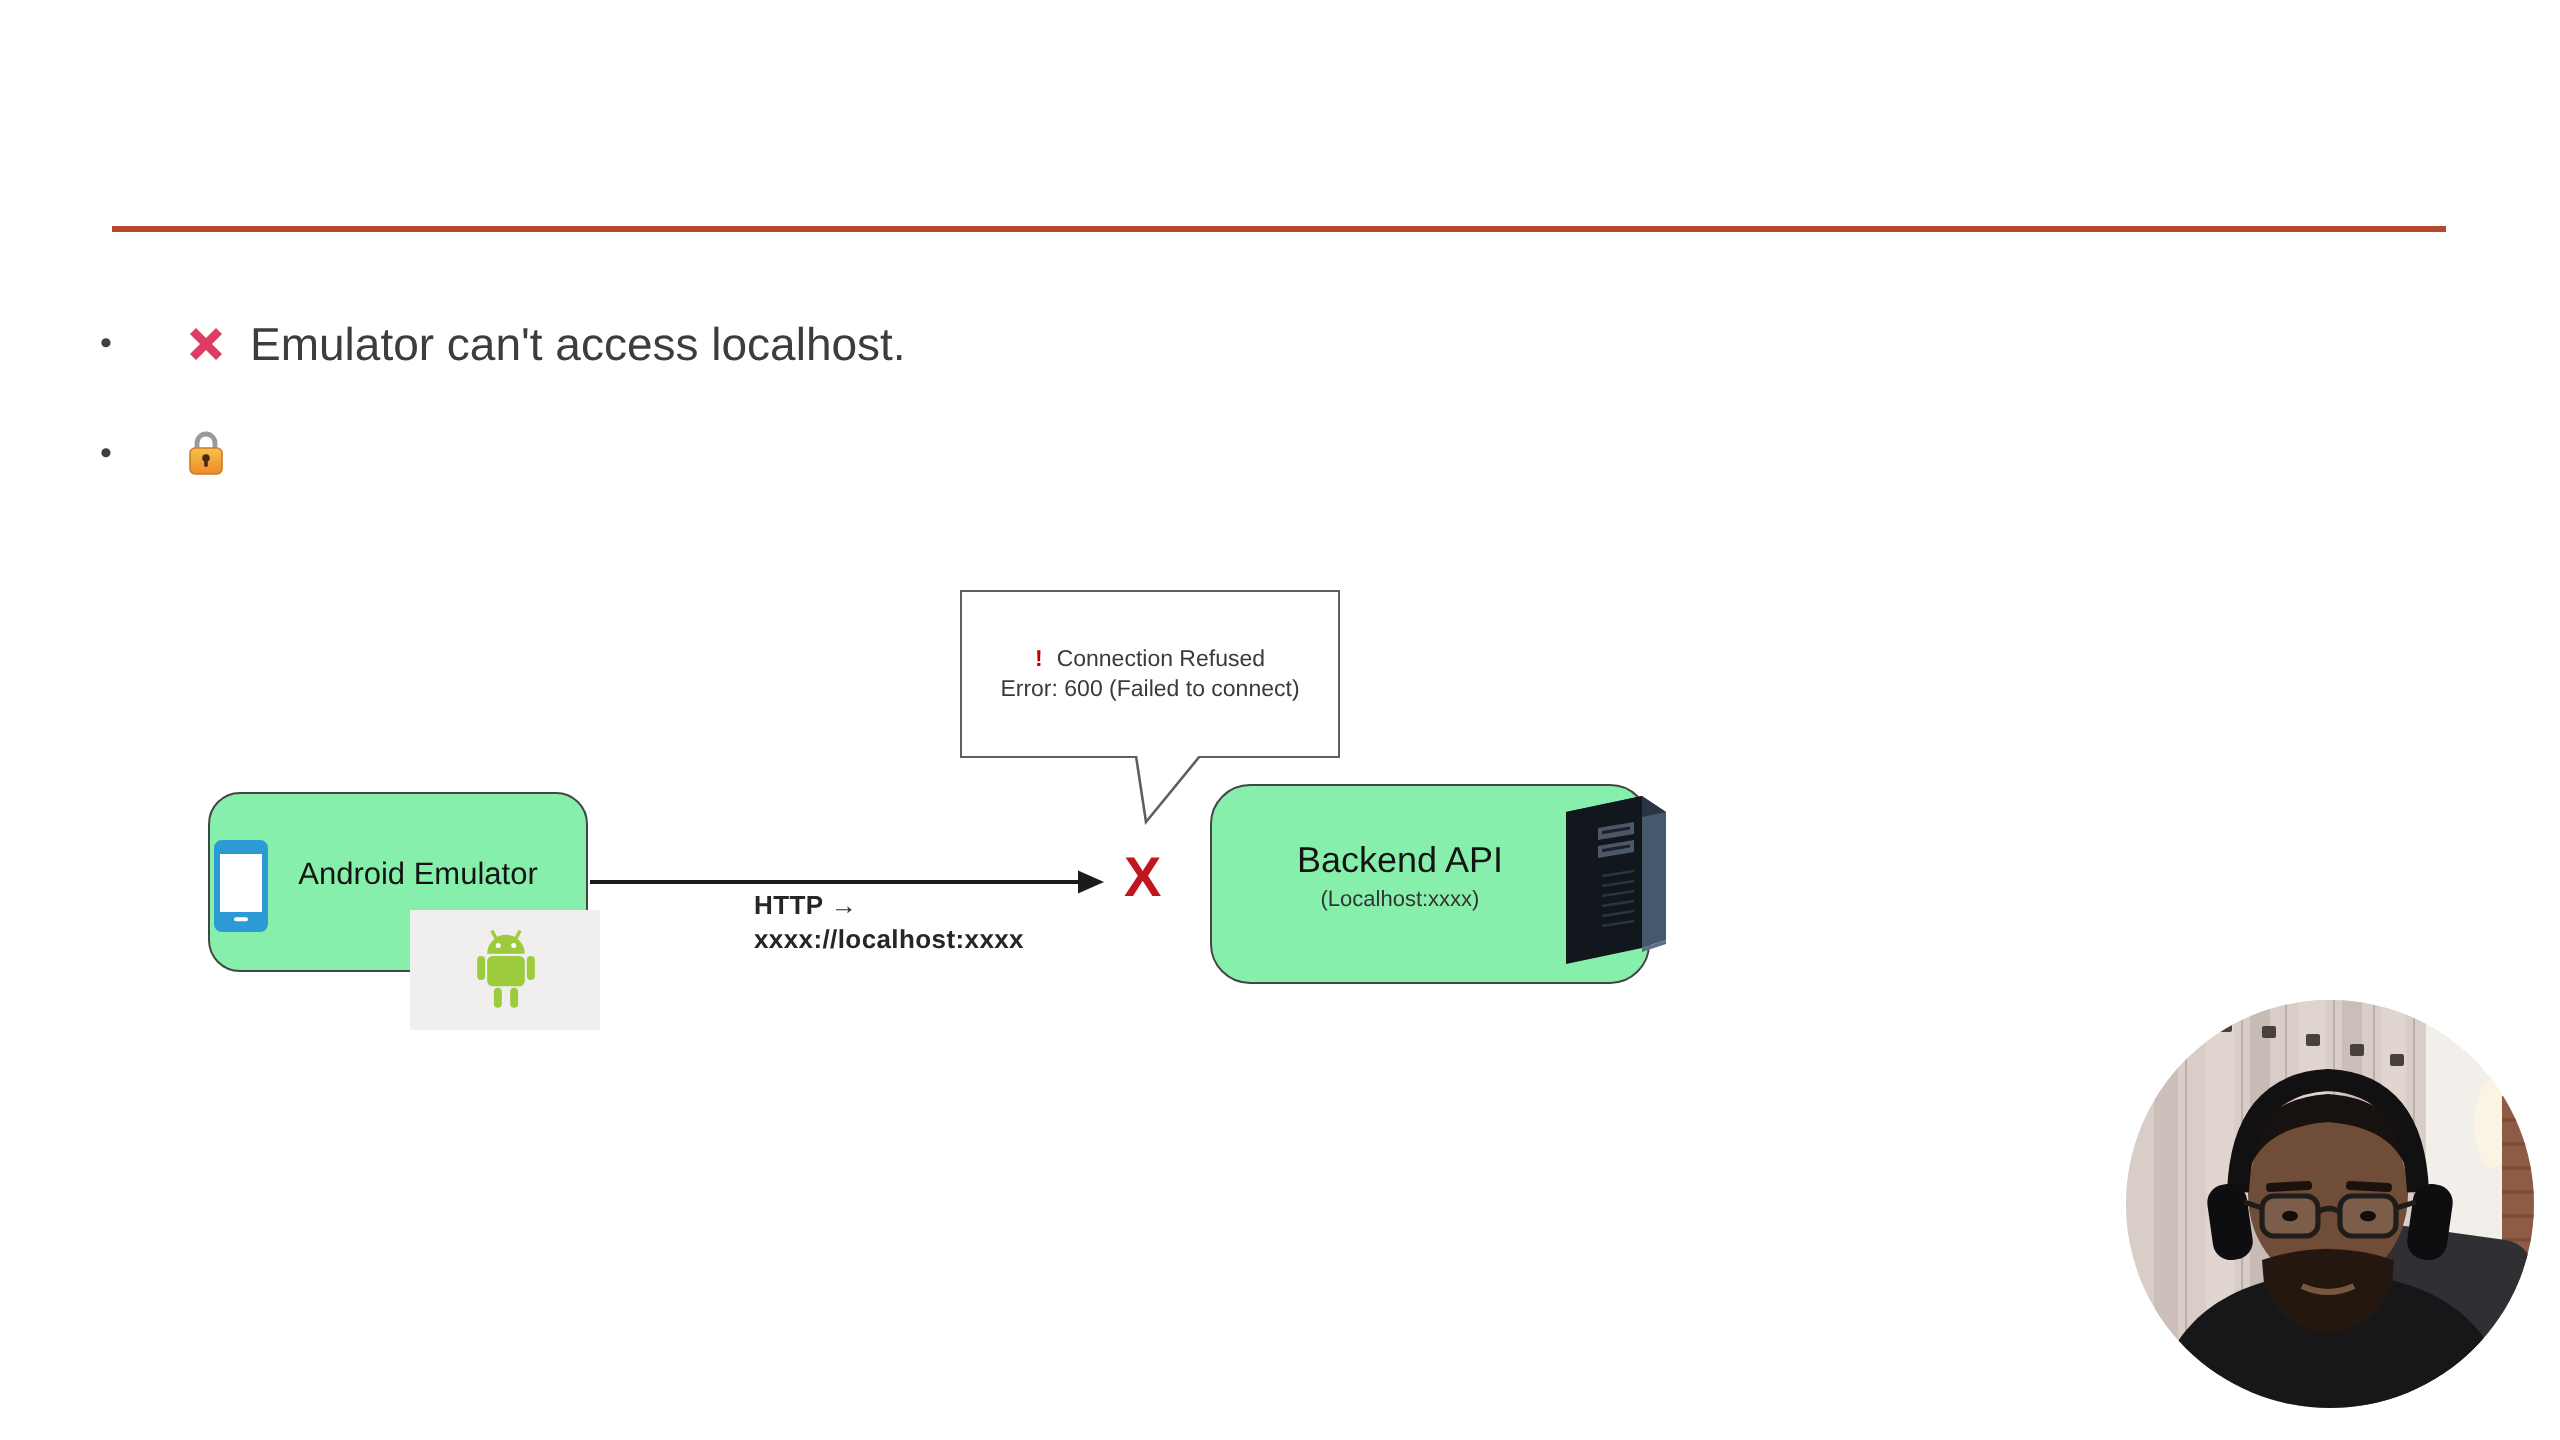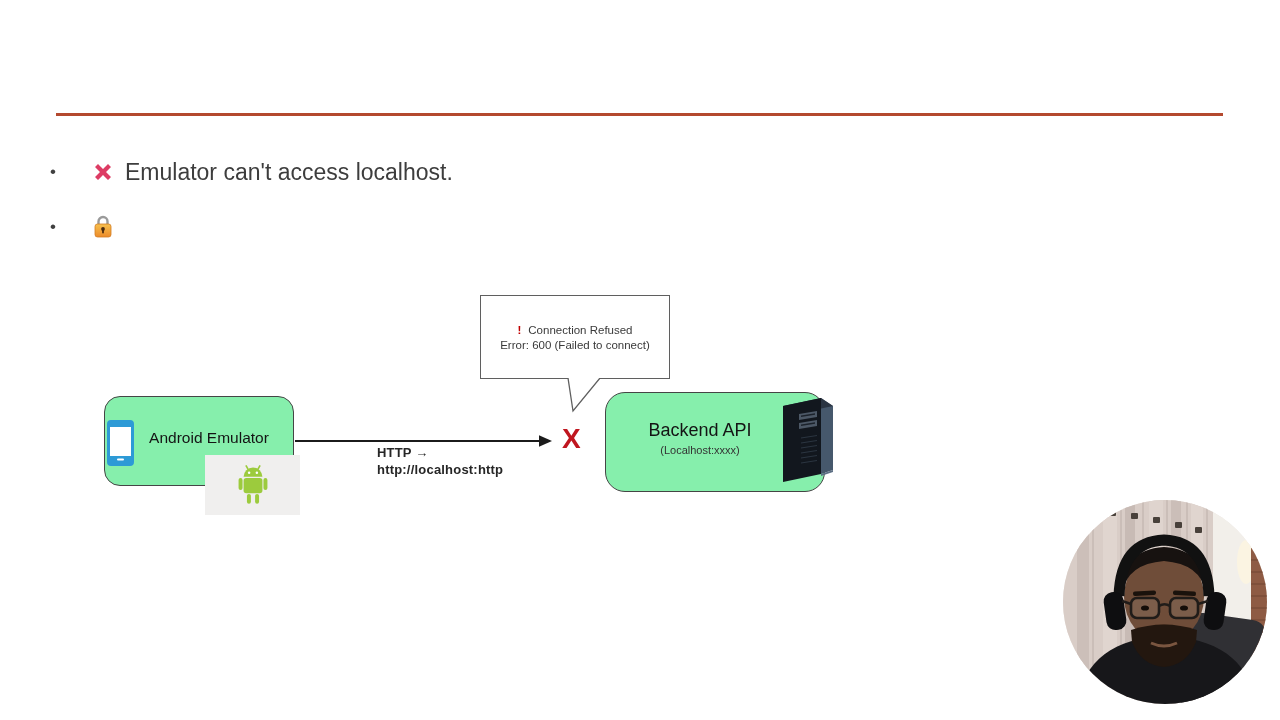--- a/index.html
+++ b/index.html
@@ -132,21 +132,21 @@
       <circle cx="23.7" cy="10.3" r="1.2" fill="#ffffff"></circle>
     </svg>
   </div>
 
   <svg class="flow-arrow" width="262" height="22" viewBox="0 0 262 22">
     <line x1="1" y1="11" x2="245" y2="11" stroke="#1B1B1B" stroke-width="2"></line>
     <polygon points="245,5.2 258,11 245,16.8" fill="#1B1B1B"></polygon>
   </svg>
   <div class="request-label">
     <div>HTTP →</div>
-    <div>http://localhost:http</div>
+    <div>xxxx://localhost:xxxx</div>
   </div>
 
   <div class="failure-x">X</div>
 
   <div class="node-box backend-box">
     <div class="backend-title">Backend API</div>
     <div class="backend-subtitle">(Localhost:xxxx)</div>
   </div>
   <svg class="server-icon" width="62" height="90" viewBox="0 0 62 90">
     <polygon points="46,4 58,12 58,76 46,80" fill="#46586C"></polygon>

